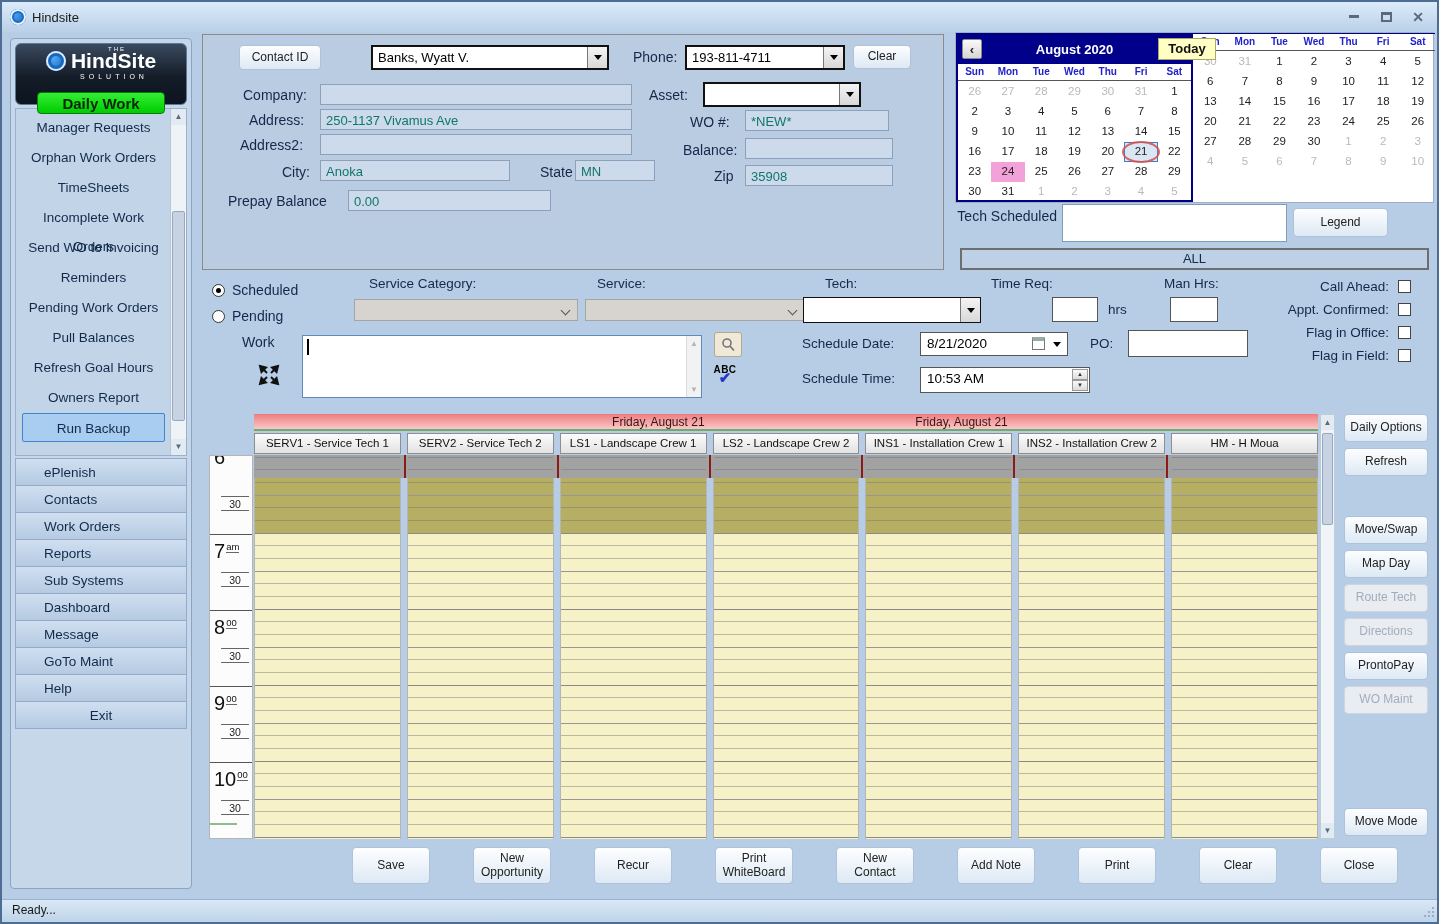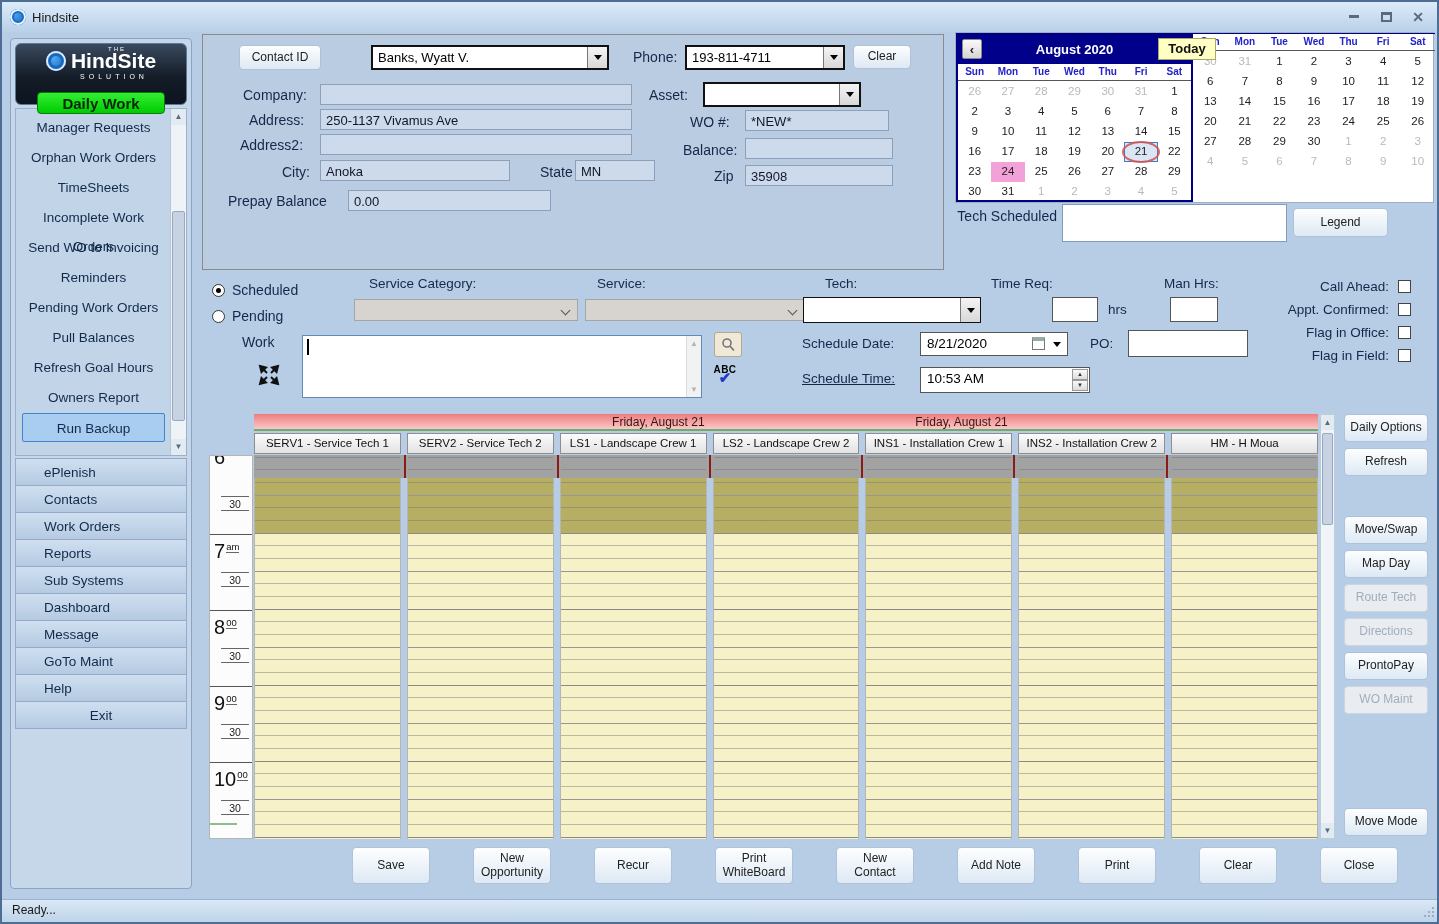--- a/index.html
+++ b/index.html
@@ -49,21 +49,21 @@
     font-size:8px; text-align:center; line-height:16px; cursor:pointer; }
   .sbar-thumb { position:absolute; left:1px; width:13px; background:#c7d3e2; border:1px solid #97a9bd; border-radius:2px; cursor:pointer; }
   #sb-bottom { margin-top:3px; }
 
   
   .btn { background:linear-gradient(#fdfeff,#dde9f4); border:1px solid #aec2da; border-radius:4px;
     color:#222; font-size:12px; display:flex; align-items:center; justify-content:center;
     text-align:center; cursor:pointer; white-space:pre-line; line-height:1.15; }
   .btn.disabled { background:#e9edf2; color:#a2adba; border-color:#ccd5df; cursor:default; }
   .lbl { color:#14284a; font-size:13px; position:absolute; white-space:nowrap; }
-  .field { position:absolute; background:#ccdaeb; border:1px solid #8aa0bb; font-size:13px; color:#0f172a;
+  .field { position:absolute; background:#ccdaeb; border:1px solid #8aa0bb; font-size:13px; color:#0f766e;
     padding:2px 5px; line-height:18px; }
   .combo { position:absolute; background:#fff; border:2px solid #111; font-size:13px; color:#000;
     padding:2px 5px; line-height:18px; }
   .combo .drop { position:absolute; right:0; top:0; bottom:0; width:20px; background:linear-gradient(#f4f4f4,#d8d8d8);
     border-left:1px solid #777; display:flex; align-items:center; justify-content:center; cursor:pointer; }
   .tri-down { width:0; height:0; border-left:4px solid transparent; border-right:4px solid transparent; border-top:5px solid #000; }
   .chev { position:absolute; right:8px; top:7px; width:7px; height:7px; border-right:1.5px solid #555;
     border-bottom:1.5px solid #555; transform:rotate(45deg); }
   .checkbox { position:absolute; width:13px; height:13px; background:#fff; border:1px solid #444; cursor:pointer; }
   .radio { width:13px; height:13px; border-radius:50%; background:#fff; border:1px solid #333; display:inline-block;
@@ -393,20 +393,21 @@
           <div class="cal-cell muted">8</div>
           <div class="cal-cell muted">9</div>
           <div class="cal-cell muted">10</div>
         </div>
       </div>
     <div id="today-btn">Today</div>
   </div>
   <div id="tech-sched-label" class="">Tech Scheduled</div>
   <div id="tech-sched-input"></div>
   <div id="legend-btn" class="btn">Legend</div>
+  <div id="all-bar">ALL</div>
 
   <div id="form-area">
     <div style="position:absolute;left:10px;top:7px;">
       <span class="radio on"></span><span class="lbl" style="position:static;font-size:14px;">Scheduled</span>
     </div>
     <div style="position:absolute;left:10px;top:33px;">
       <span class="radio"></span><span class="lbl" style="position:static;font-size:14px;">Pending</span>
     </div>
 
     <span class="lbl" style="left:167px;top:2px;font-size:13.5px;">Service Category:</span>
@@ -477,21 +478,21 @@
 
     <span class="lbl" style="left:600px;top:62px;font-size:13.5px;">Schedule Date:</span>
     <div id="date-field" style="left:718px;top:58px;width:148px;height:24px;">
       <span>8/21/2020</span>
       <span style="position:absolute;right:22px;top:4px;width:13px;height:13px;border:1.5px solid #777;border-top:4px solid #9aa;background:#fff;"></span>
       <span style="position:absolute;right:6px;top:9px;" class="tri-down"></span>
     </div>
     <span class="lbl" style="left:888px;top:62px;font-size:13.5px;">PO:</span>
     <div id="po-field" style="left:926px;top:56px;width:120px;height:27px;"></div>
 
-    <span class="lbl" style="left:600px;top:97px;font-size:13.5px;text-decoration:underline;">Schedule Time:</span>
+    <span class="lbl" style="left:600px;top:97px;font-size:13.5px;">Schedule Time:</span>
     <div id="time-field" style="left:718px;top:93px;width:170px;height:26px;">
       <span>10:53 AM</span>
       <span class="spinner">
           <div>▲</div>
           <div>▼</div>
         </span>
     </div>
   </div>
 
   <div id="grid">

